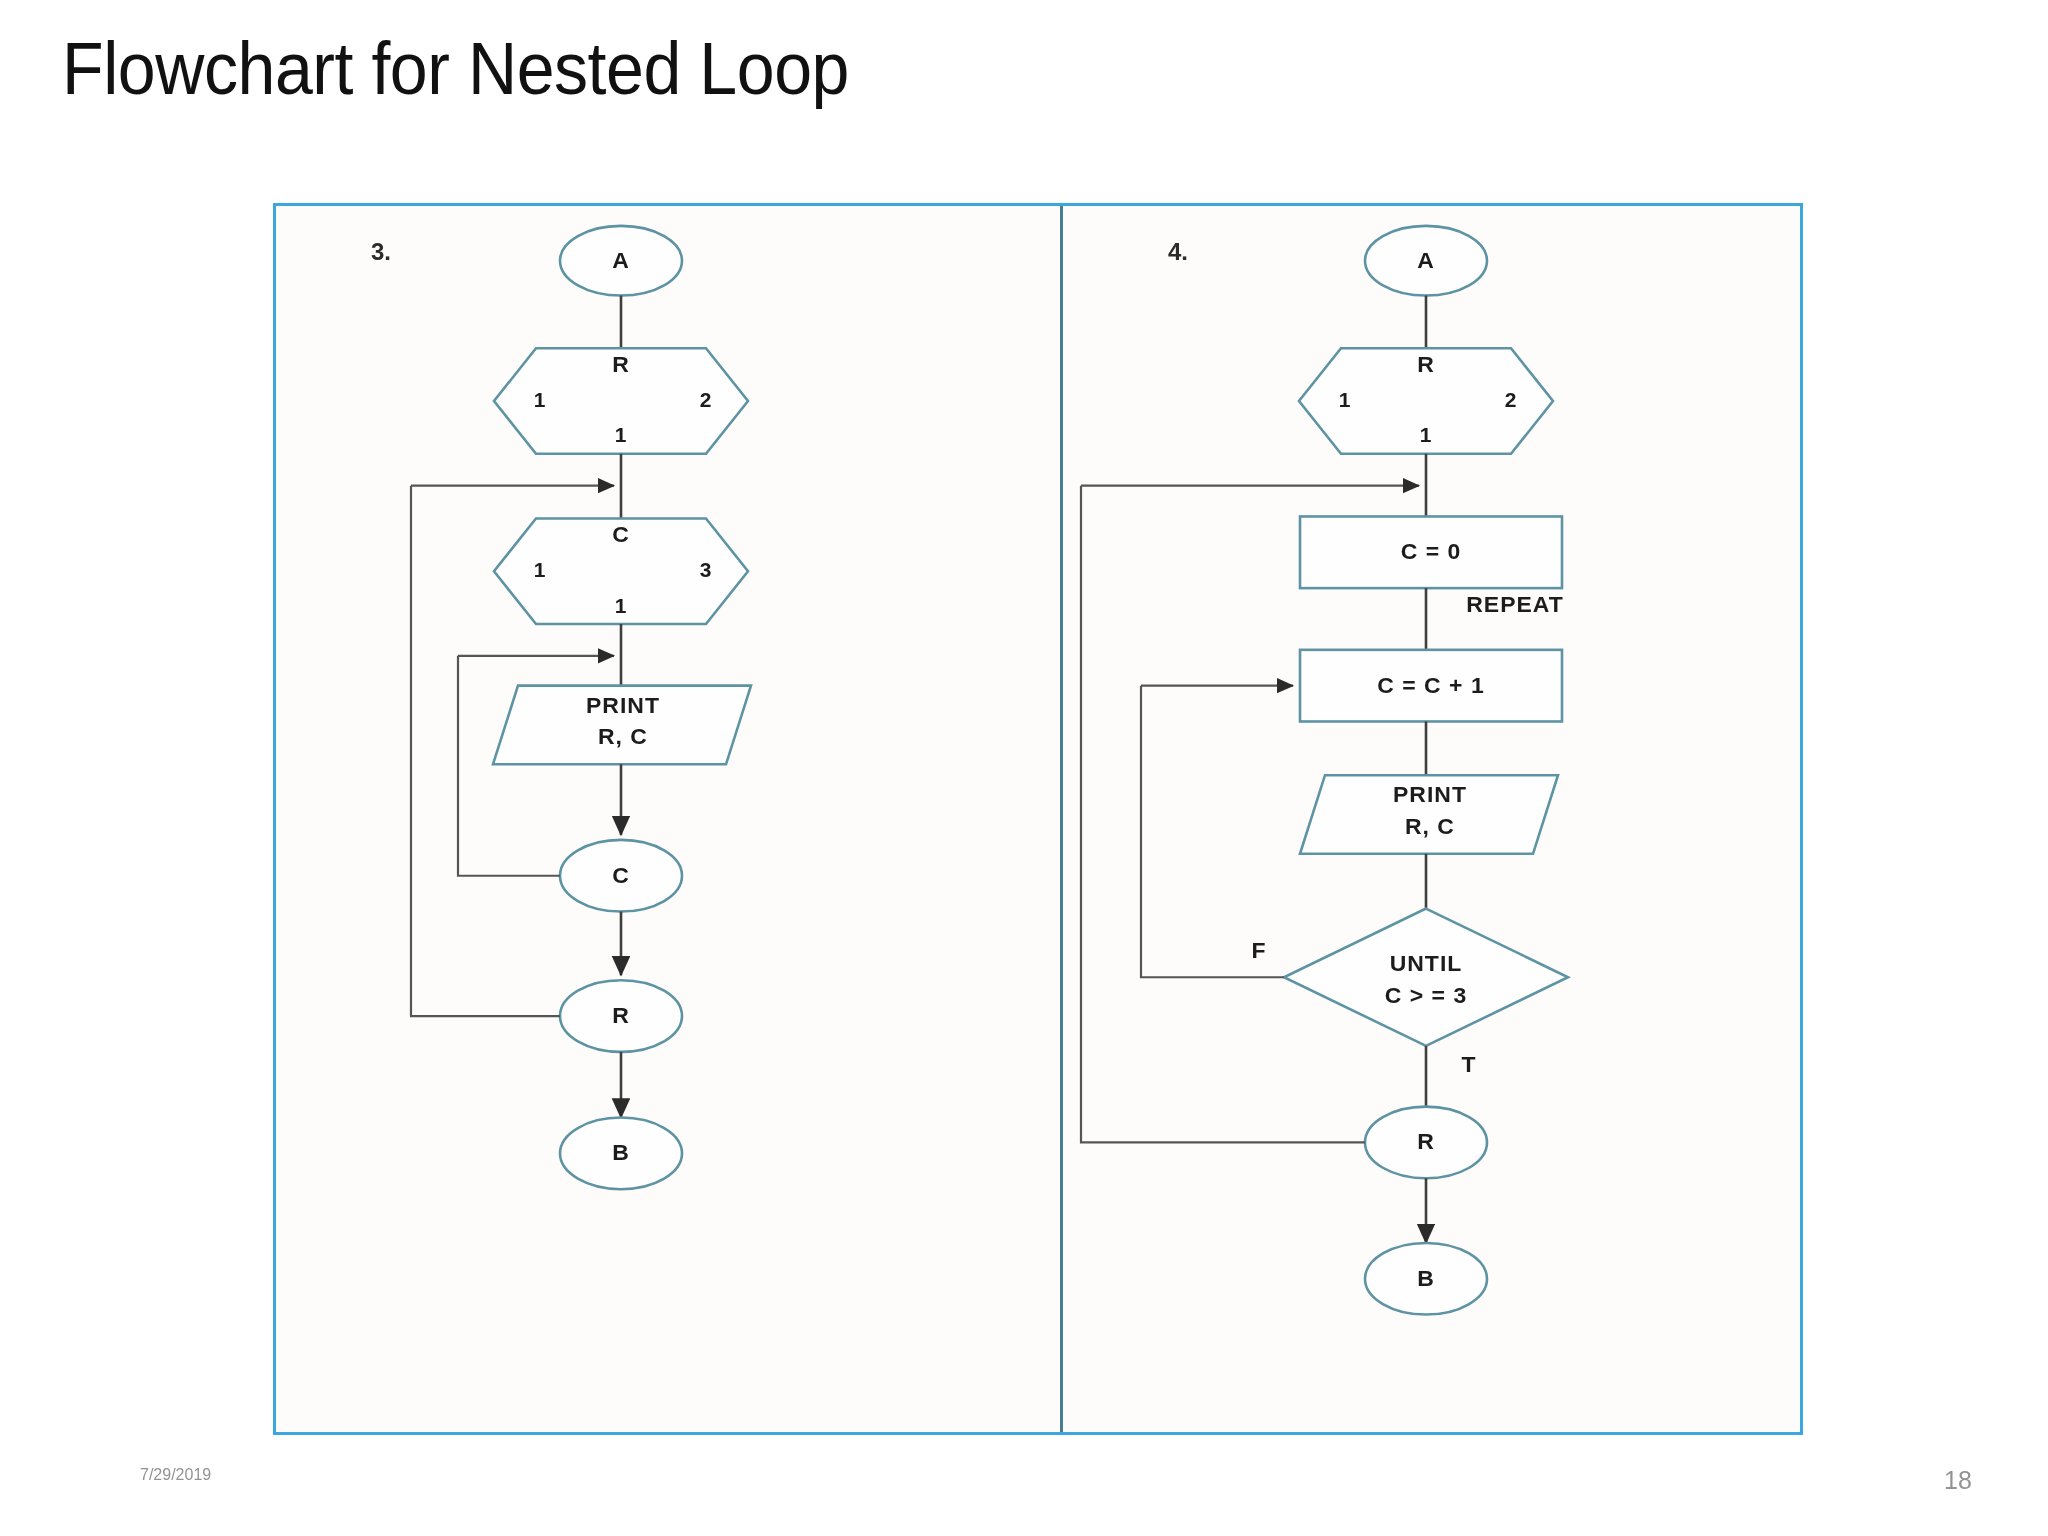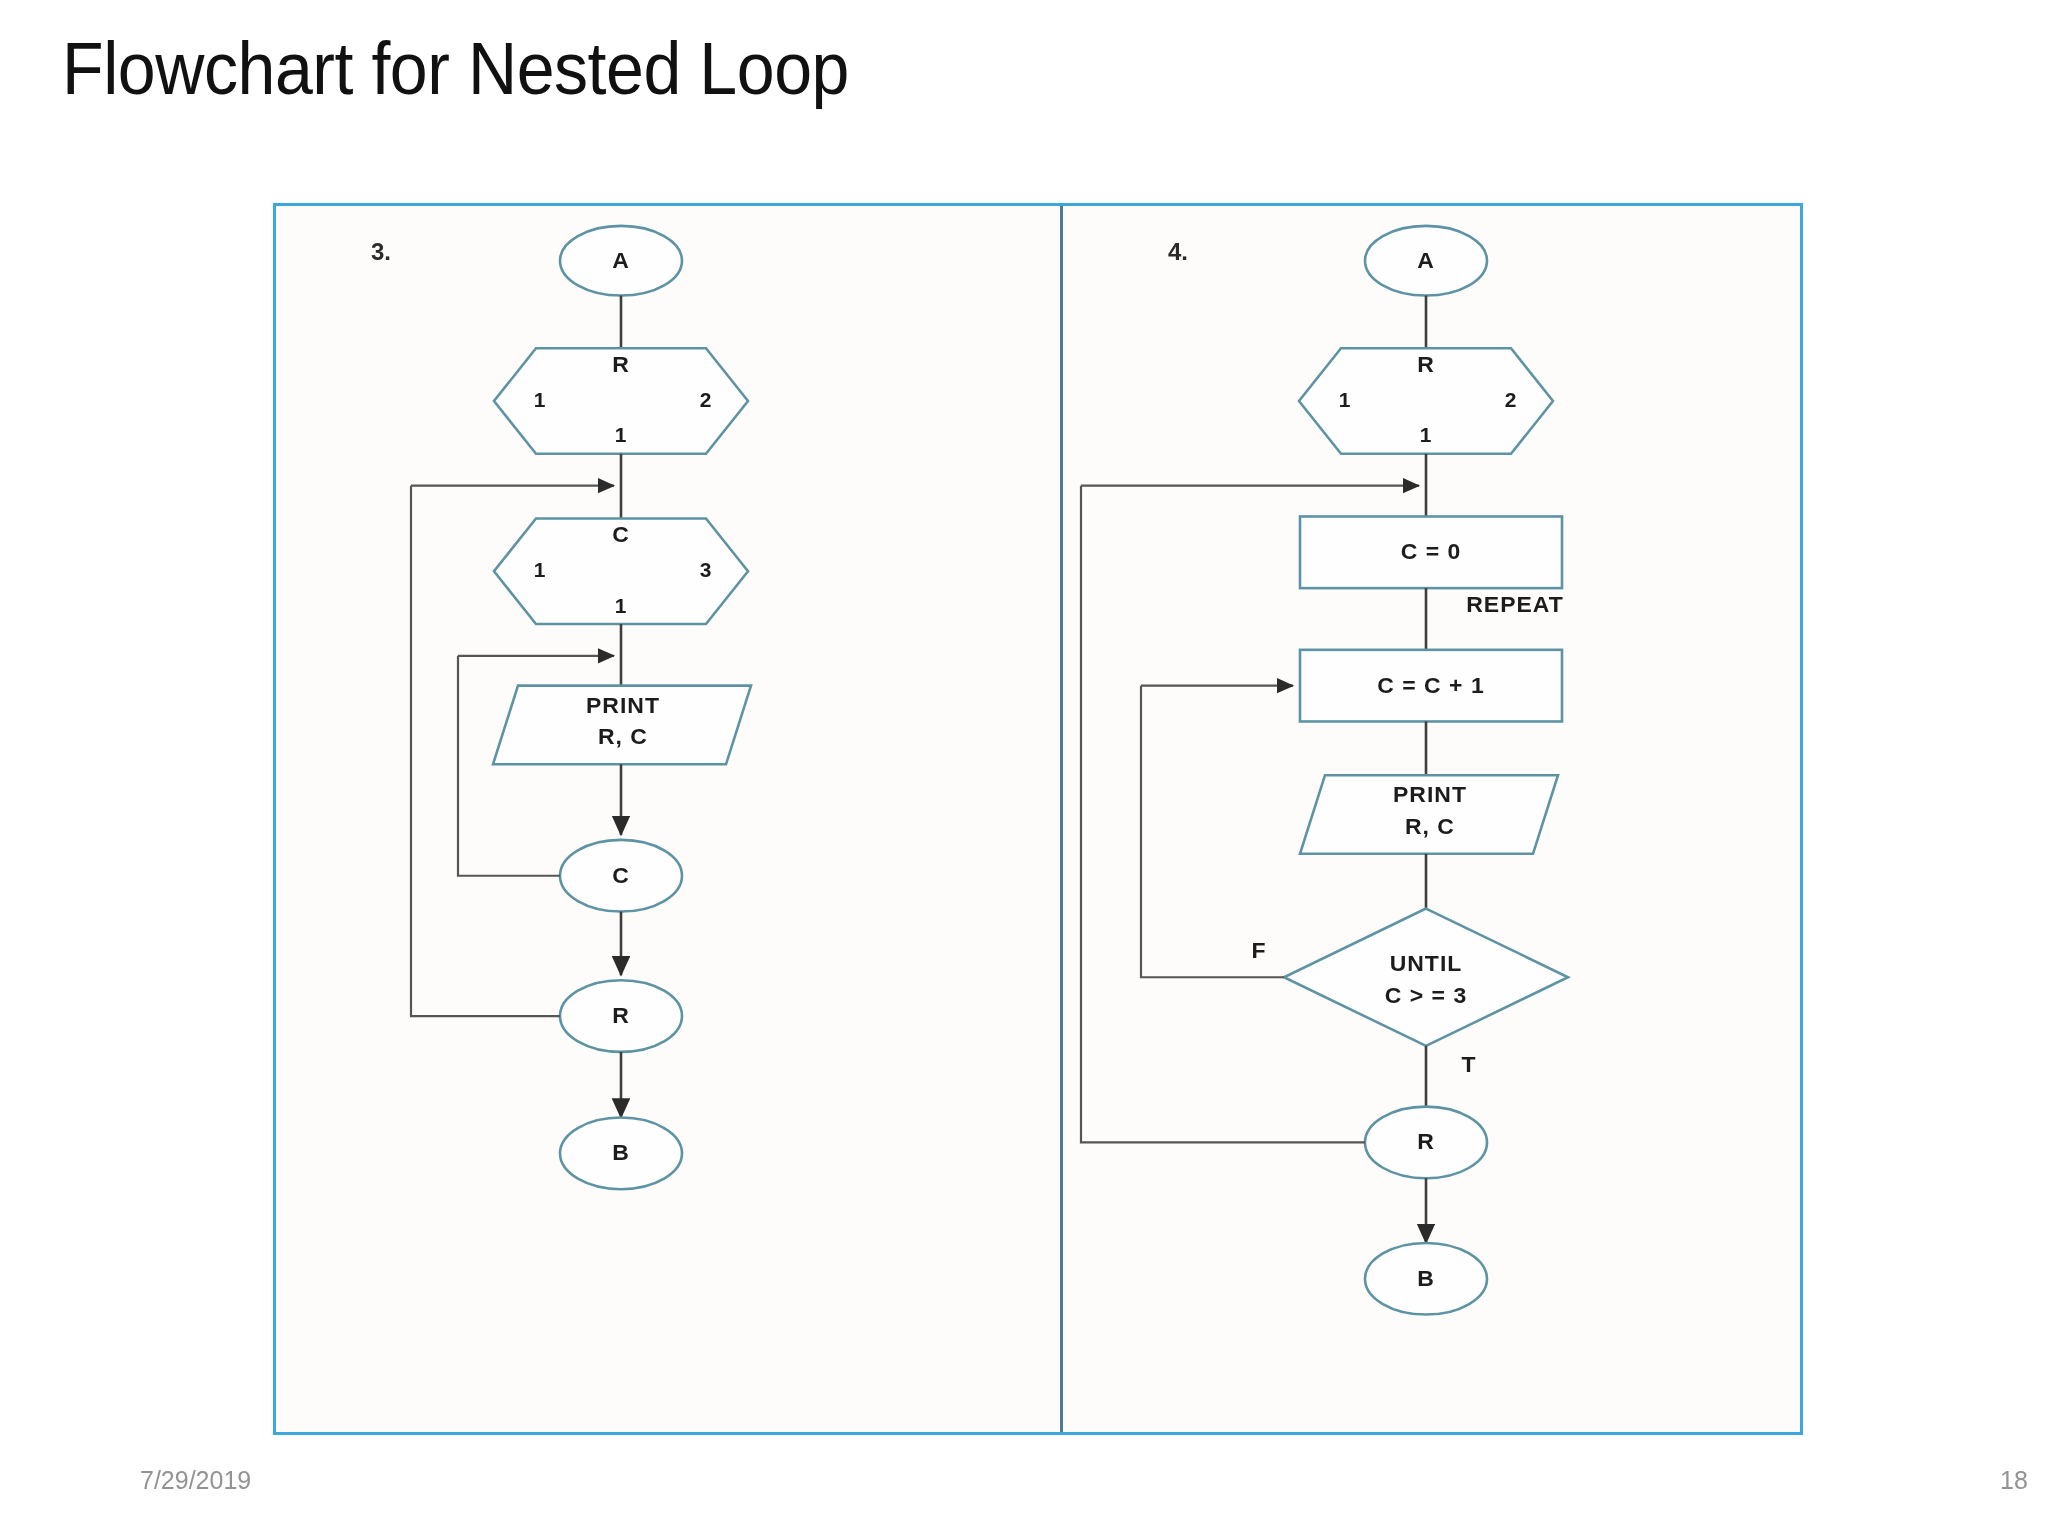--- a/index.html
+++ b/index.html
@@ -112,27 +112,27 @@
     text-anchor: middle;
     dominant-baseline: middle;
     letter-spacing: 1px;
   }
 
   
   #footer-date {
     position: absolute;
     left: 140px;
     top: 1466px;
-    font-size: 25px;
+    font-size: 16px;
     color: #939393;
     font-family: "Liberation Sans", sans-serif;
   }
   #footer-pagenum {
     position: absolute;
-    left: 2000px;
+    left: 1944px;
     top: 1466px;
     font-size: 25px;
     color: #939393;
     font-family: "Liberation Sans", sans-serif;
   }
 </style>
 </head>
 <body>
 
 <div id="slide-title">Flowchart for Nested Loop</div>

